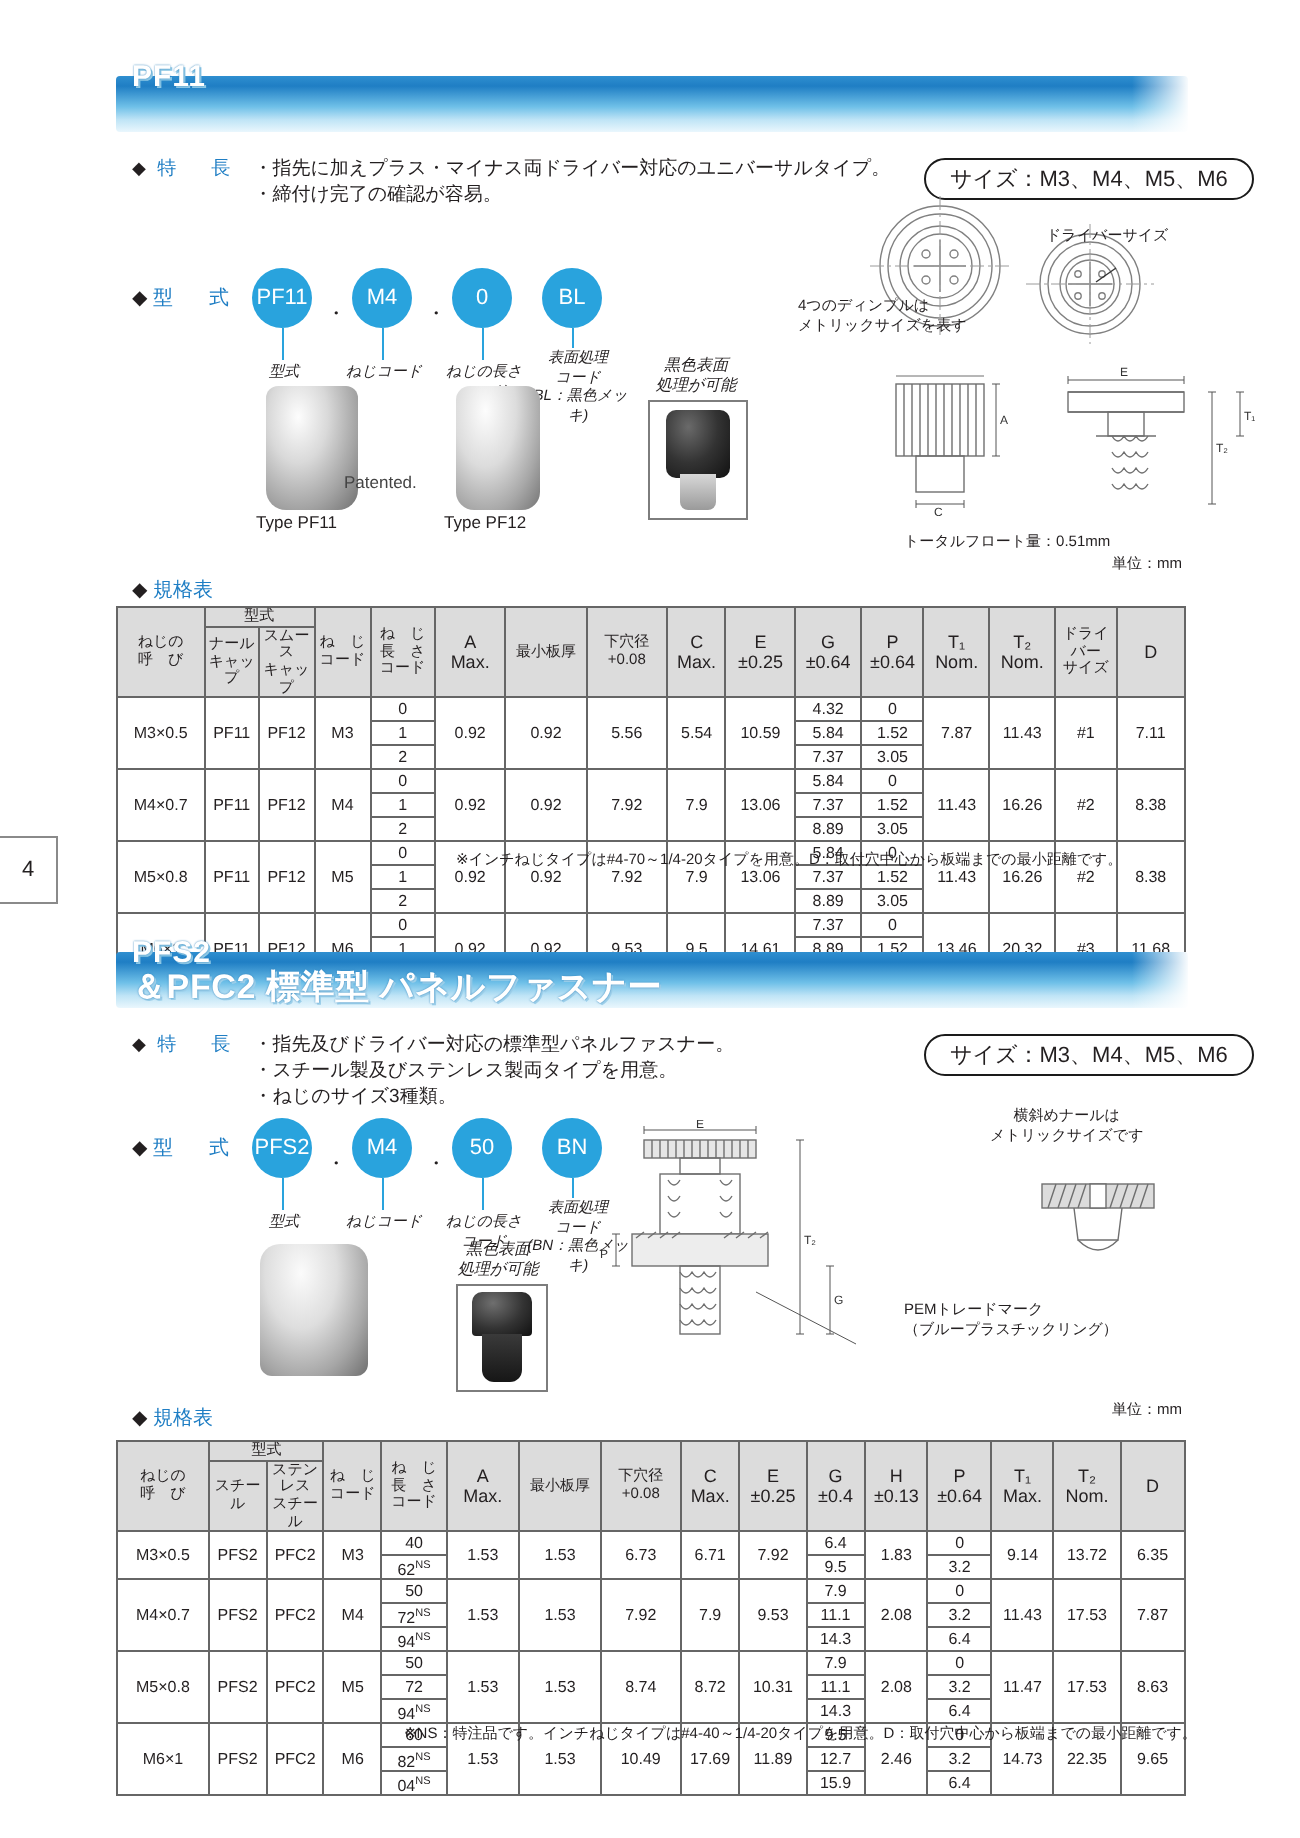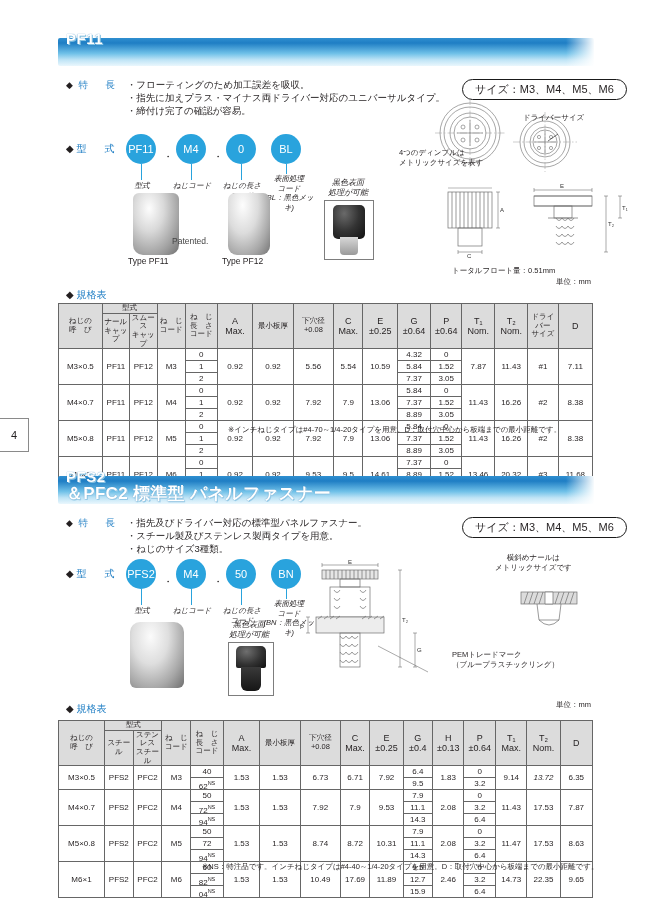--- a/index.html
+++ b/index.html
@@ -121,21 +121,20 @@
     <div class="banner">
       <div class="banner-bg"></div>
       <div class="banner-code">PF11</div>
     </div>
   </div>
 
   <div class="feat" style="left:66px;top:78px;">
     <span class="dia">◆</span>
     <span class="lbl">特　長</span>
     <ul>
-      <li>フローティングのため加工誤差を吸収。</li>
       <li>指先に加えプラス・マイナス両ドライバー対応のユニバーサルタイプ。</li>
       <li>締付け完了の確認が容易。</li>
     </ul>
   </div>
 
   <div class="size-pill" style="left:462px;top:79px;">サイズ：M3、M4、M5、M6</div>
 
   <div class="model" style="left:66px;top:128px;width:330px;height:75px;">
     <div class="mhead">
       <span class="dia">◆</span>
@@ -642,21 +641,21 @@
             </div>
           </td>
           <td style="height: 22px;">1.83</td>
           <td style="padding: 0px;">
             <div class="stack">
               <div>0</div>
               <div>3.2</div>
             </div>
           </td>
           <td style="height: 22px;">9.14</td>
-          <td style="height: 22px; font-style: italic;">13.72</td>
+          <td style="height: 22px;">13.72</td>
           <td style="height: 22px;">6.35</td>
         </tr>
         <tr>
           <td style="height: 33px;">M4×0.7</td>
           <td style="height: 33px;">PFS2</td>
           <td style="height: 33px;">PFC2</td>
           <td style="height: 33px;">M4</td>
           <td style="padding: 0px;">
             <div class="stack">
               <div>50</div>

